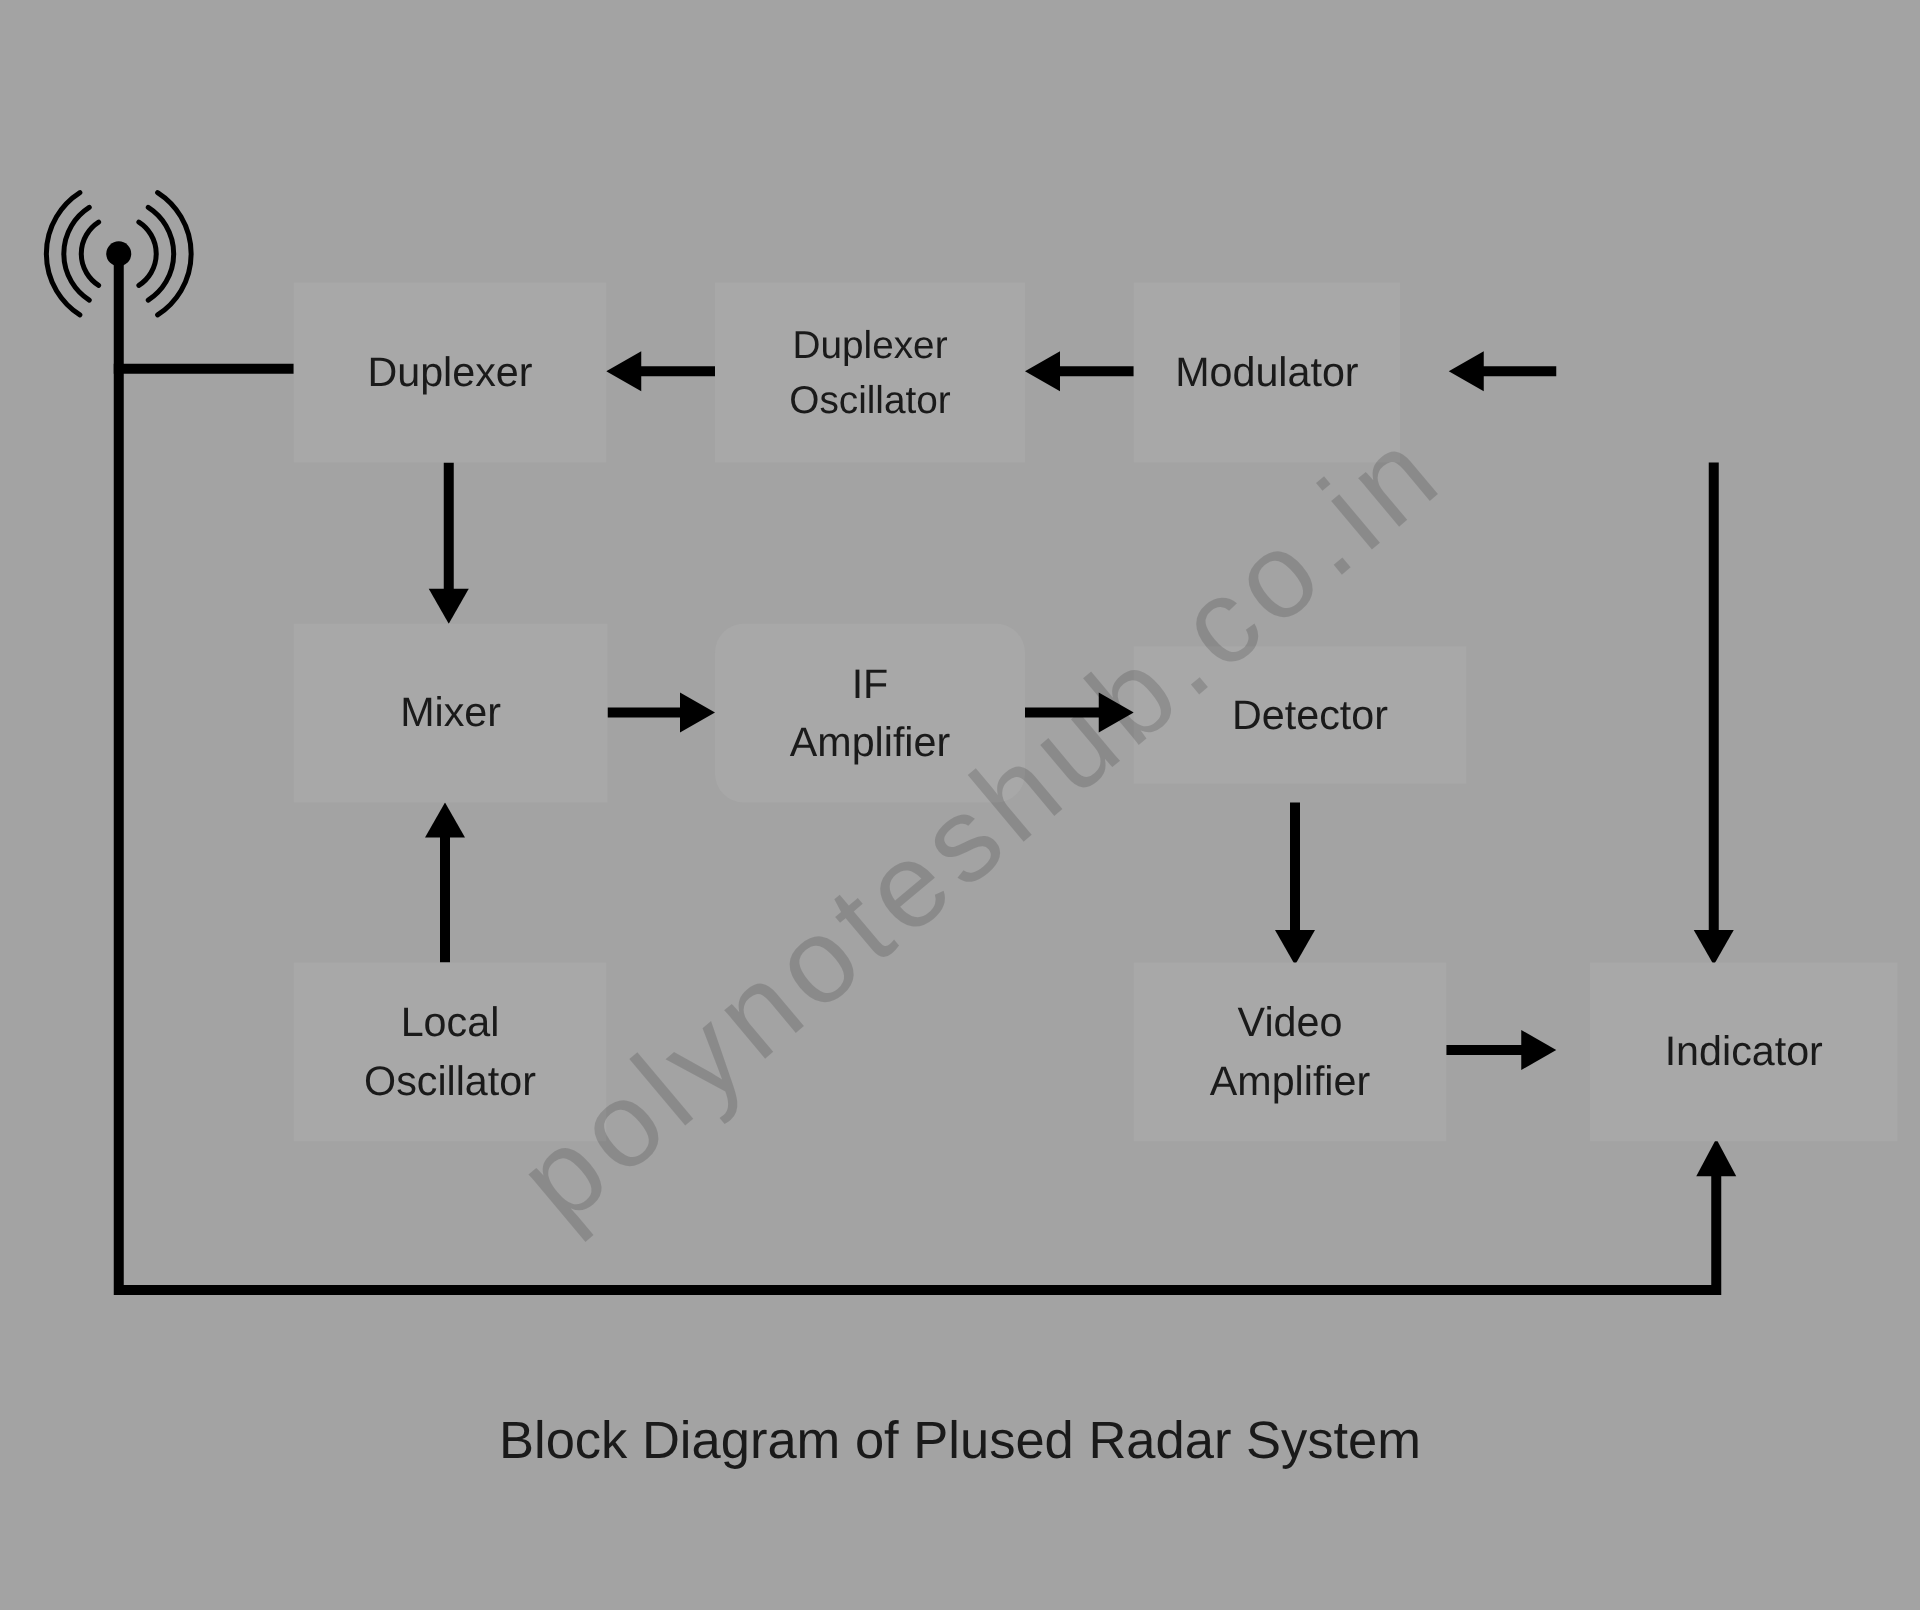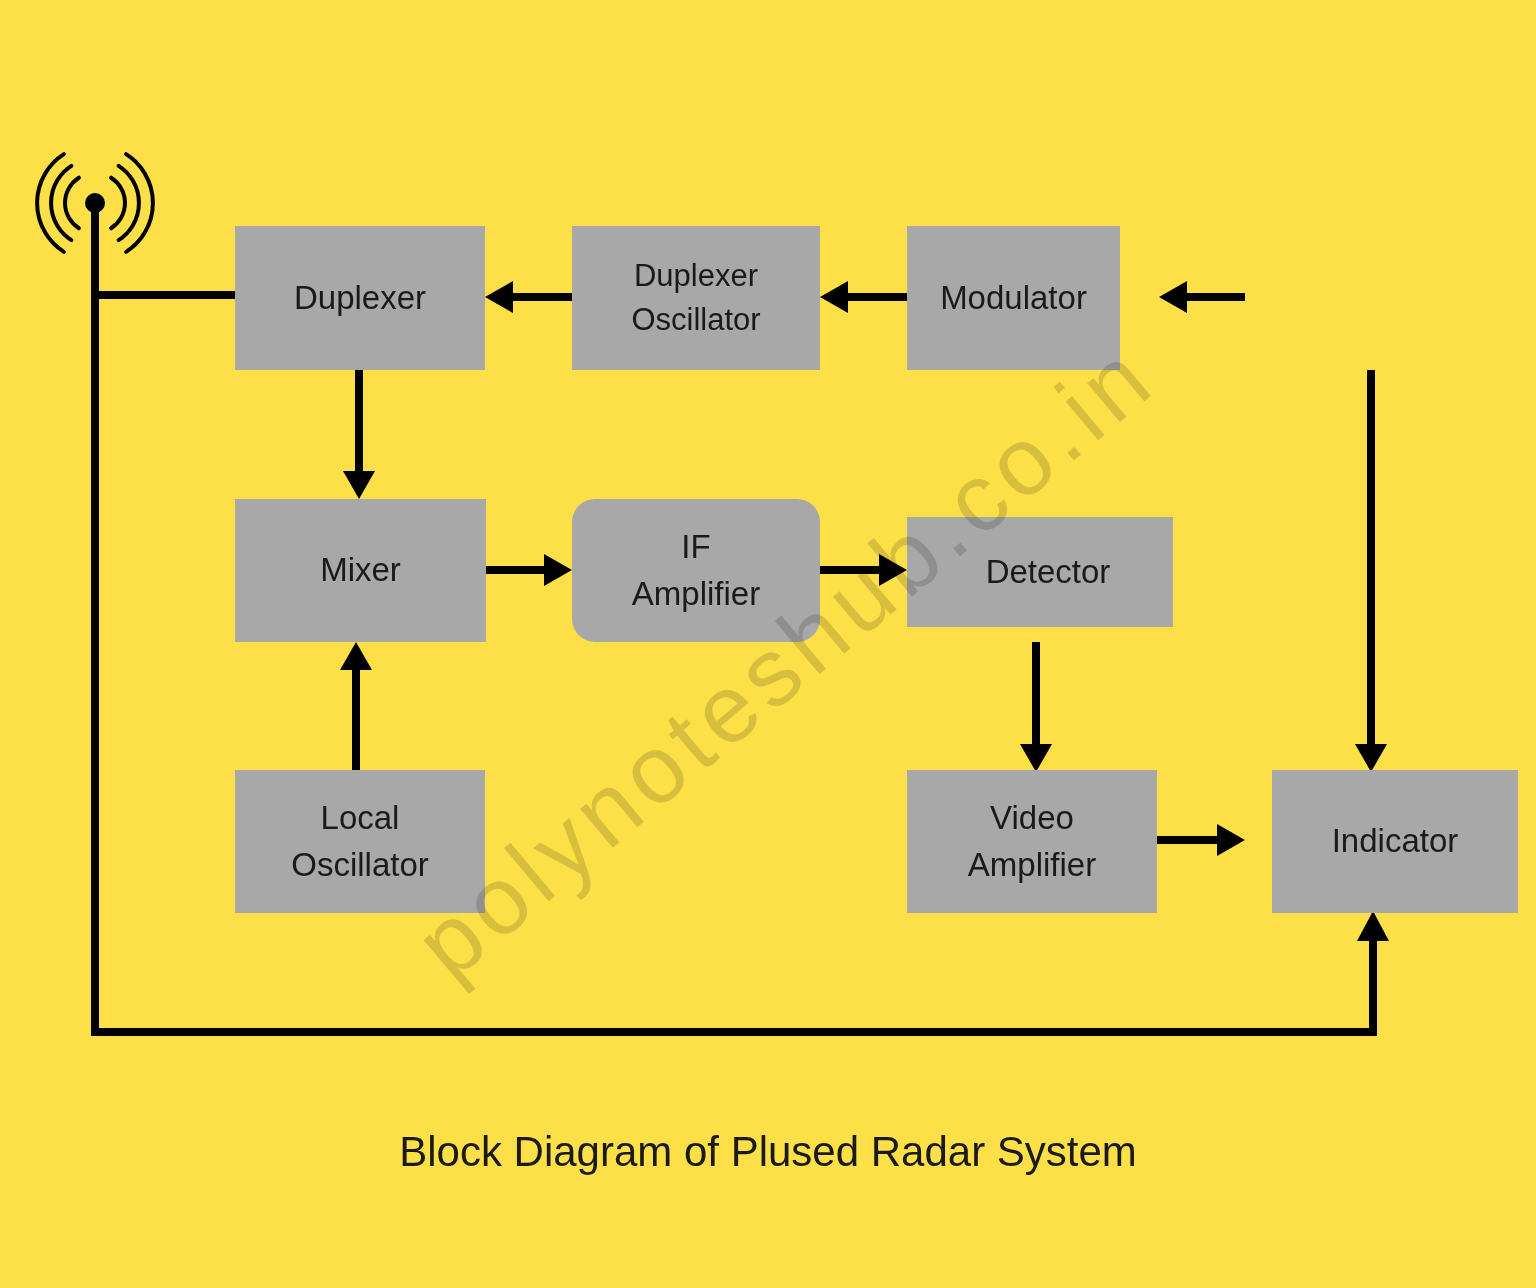--- a/index.html
+++ b/index.html
@@ -5,21 +5,21 @@
 <style>
   html, body {
     margin: 0;
     padding: 0;
     background: #ffffff;
   }
   #canvas {
     position: relative;
     width: 1536px;
     height: 1288px;
-    background: #fde047;
+    background: #a3a3a3;
     overflow: hidden;
     font-family: "Liberation Sans", sans-serif;
   }
   #wires {
     position: absolute;
     left: 0;
     top: 0;
     z-index: 1;
   }
   .block {

